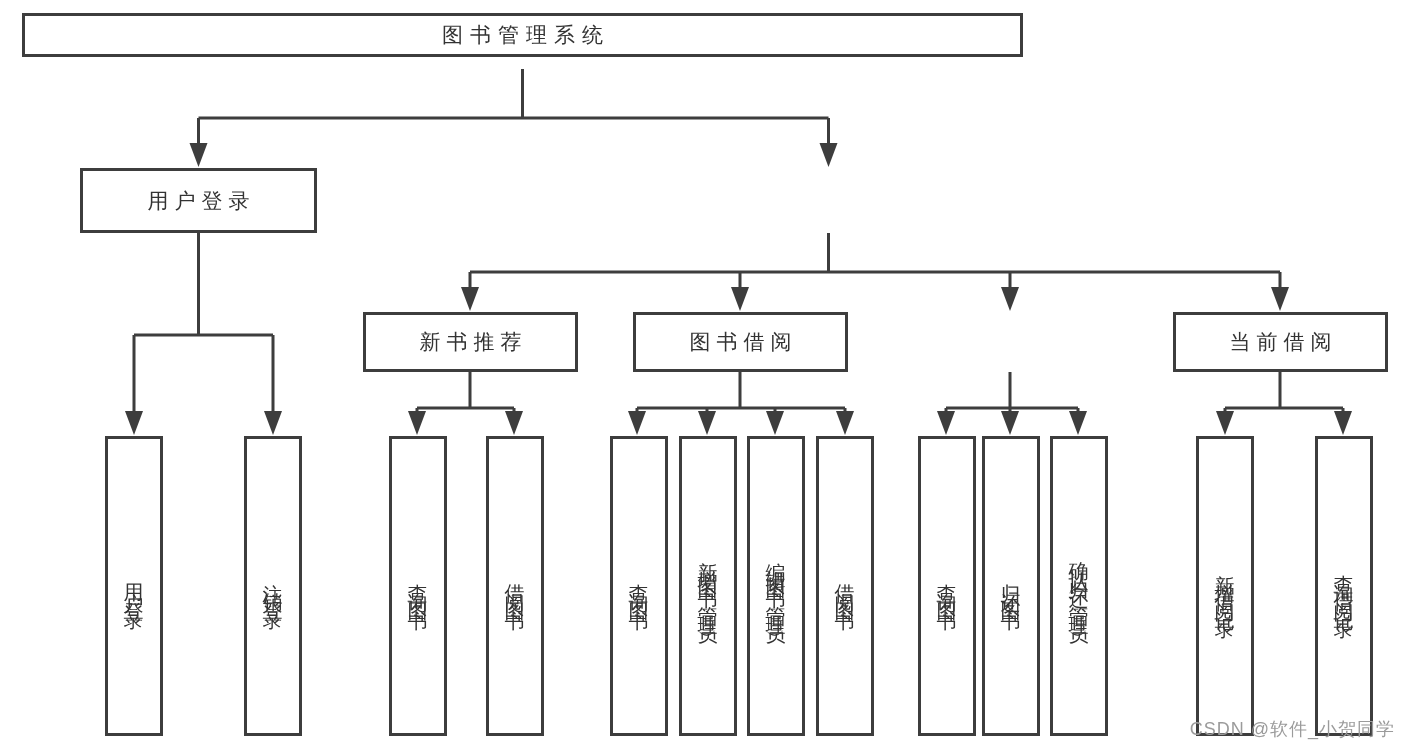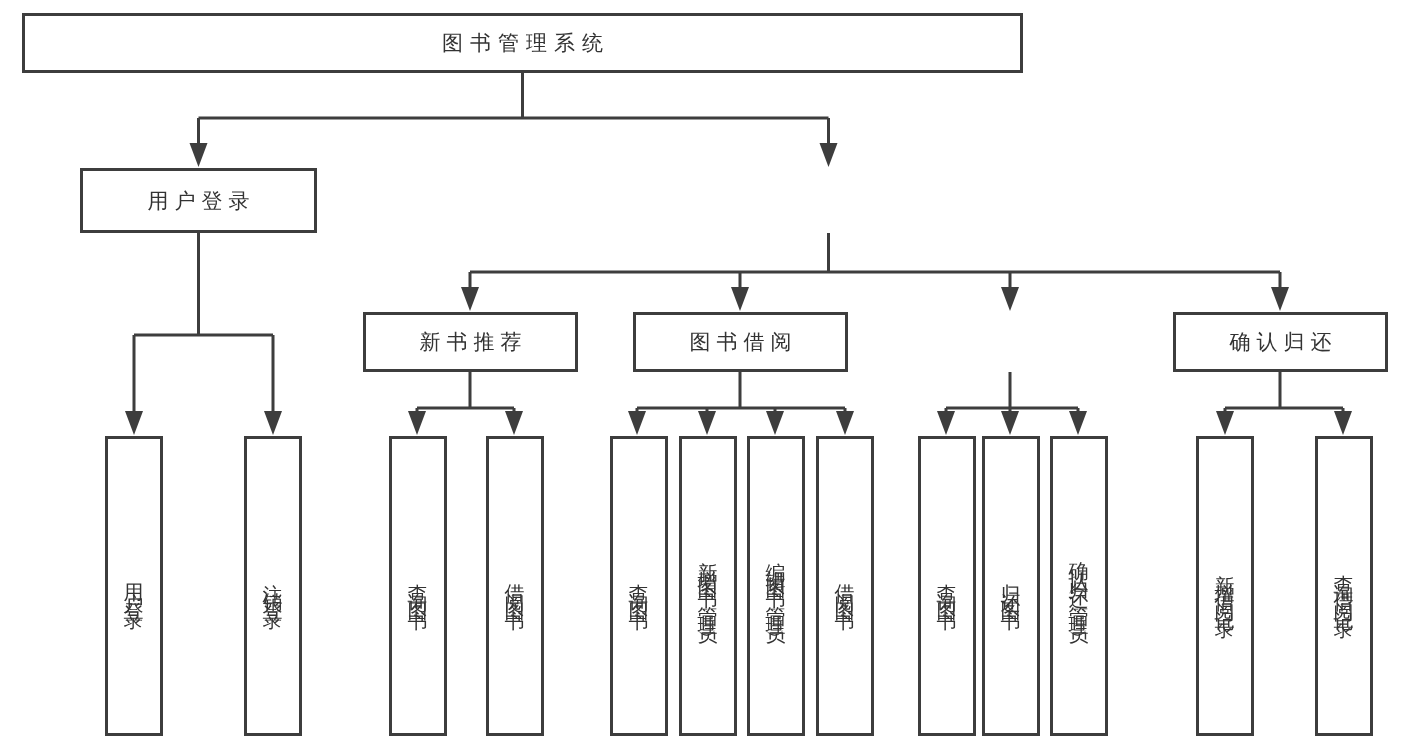--- a/index.html
+++ b/index.html
@@ -26,21 +26,21 @@
     box-sizing: border-box;
     border: 3px solid #3d3d3d;
     background: #ffffff;
     display: flex;
     align-items: center;
     justify-content: center;
     color: #333333;
     text-align: center;
   }
   .root-box {
-    left: 22px; top: 13px; width: 1001px; height: 60px;
+    left: 22px; top: 13px; width: 1001px; height: 44px;
     font-size: 21px; letter-spacing: 7px; text-indent: 7px;
   }
   .lv2 {
     top: 168px; width: 237px; height: 65px;
     font-size: 21px; letter-spacing: 6px; text-indent: 6px;
   }
   .lv3 {
     top: 312px; width: 215px; height: 60px;
     font-size: 21px; letter-spacing: 6px; text-indent: 6px;
   }
@@ -120,21 +120,21 @@
     <span>用户登录</span>
   </div>
 
   <div class="box lv3" style="left:363px">
     <span>新书推荐</span>
   </div>
   <div class="box lv3" style="left:633px">
     <span>图书借阅</span>
   </div>
   <div class="box lv3" style="left:1173px">
-    <span>确认归还</span>
+    <span>当前借阅</span>
   </div>
 
   <div class="box leaf" style="left:105px">
     <span class="vtext">用户登录</span>
   </div>
   <div class="box leaf" style="left:244px">
     <span class="vtext">注销登录</span>
   </div>
 
   <div class="box leaf" style="left:389px">
@@ -167,14 +167,15 @@
     <span class="vtext">确认归还（管理员）</span>
   </div>
 
   <div class="box leaf" style="left:1196px">
     <span class="vtext">新增借阅记录</span>
   </div>
   <div class="box leaf" style="left:1315px">
     <span class="vtext">查询借阅记录</span>
   </div>
 
+  <div class="watermark">CSDN @软件_小贺同学</div>
 
 </div>
 
 </body></html>

